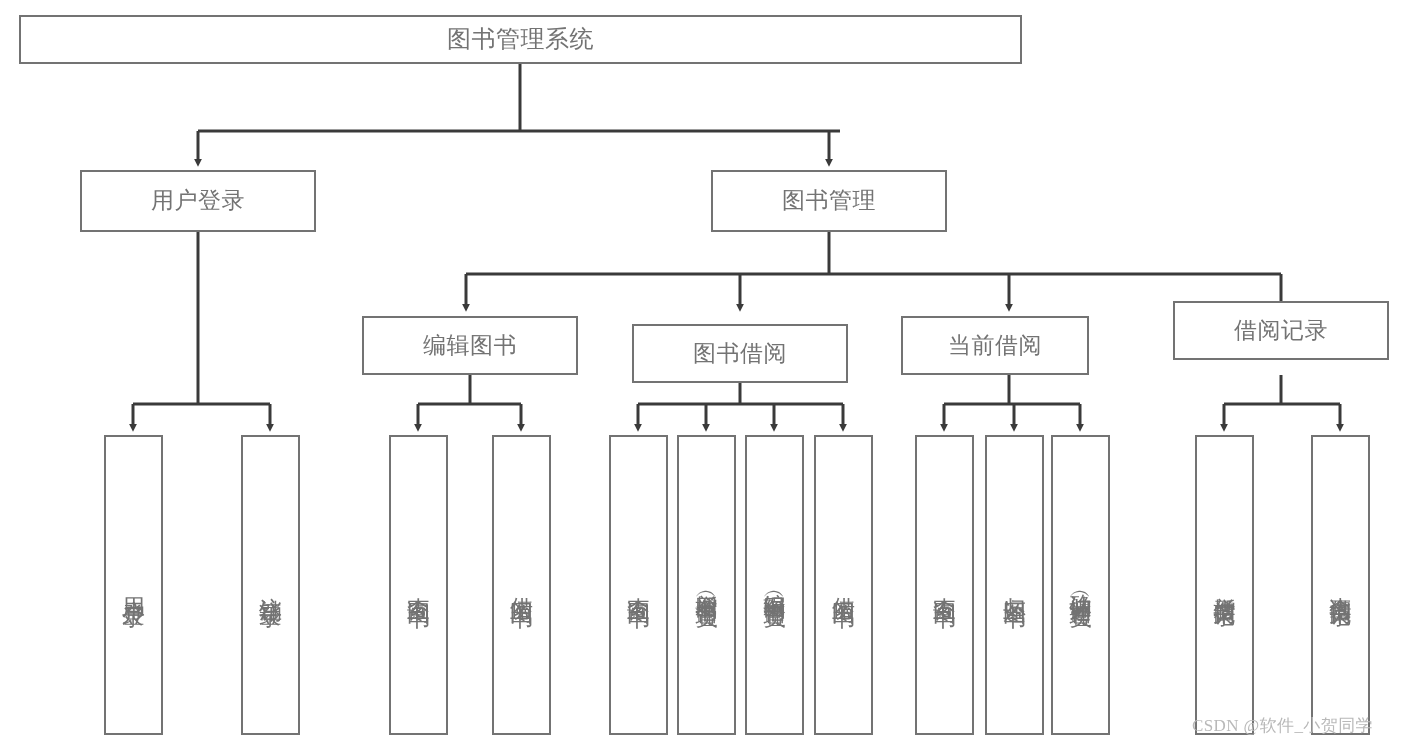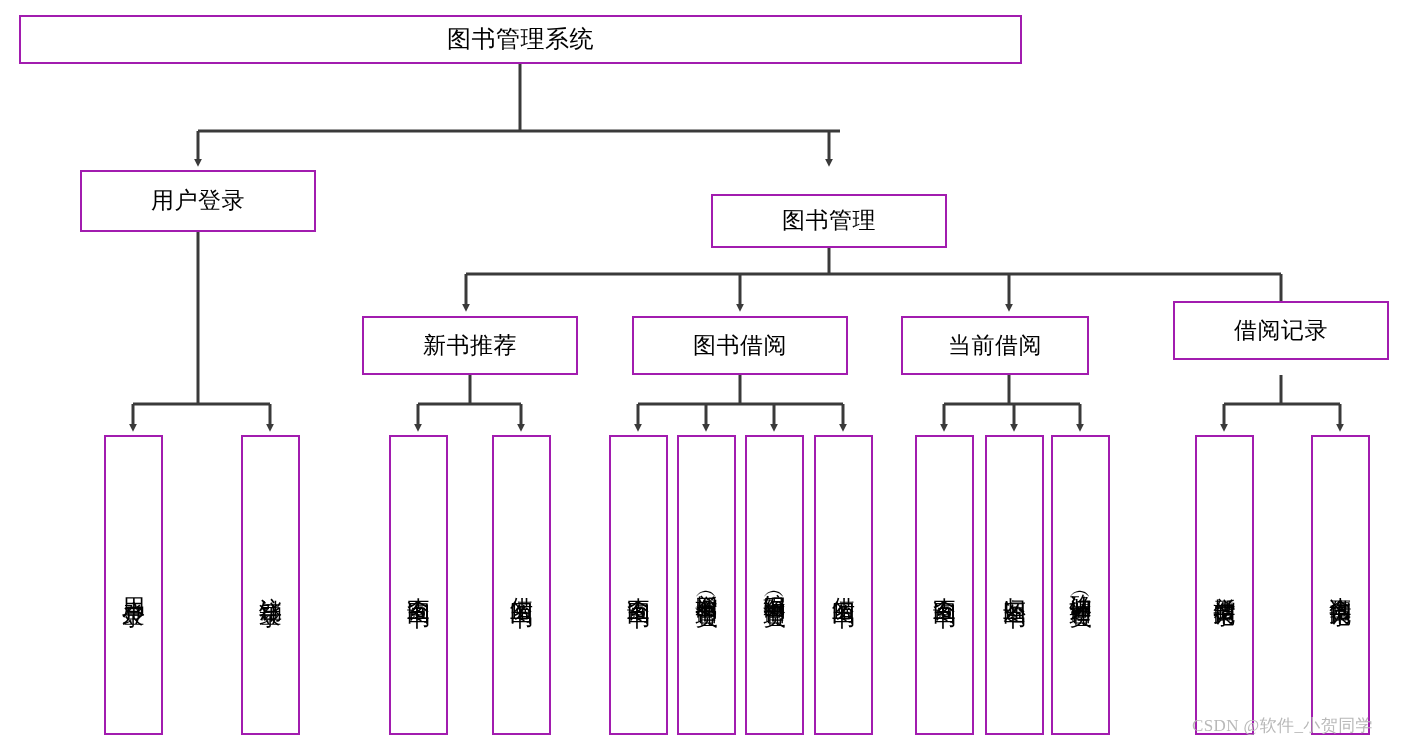--- a/index.html
+++ b/index.html
@@ -21,25 +21,25 @@
     left: 0;
     top: 0;
     width: 1405px;
     height: 747px;
     pointer-events: none;
   }
   .node {
     position: absolute;
     box-sizing: border-box;
     background: #ffffff;
-    border: 2px solid #a21caf;
+    border: 2px solid #737373;
     display: flex;
     align-items: center;
     justify-content: center;
-    color: #000000;
+    color: #737373;
     z-index: 2;
   }
   .node .label {
     display: block;
     text-align: center;
     line-height: 1.12;
     white-space: nowrap;
   }
   
   .node.horiz .label {
@@ -134,28 +134,28 @@
     </g>
   </svg>
 
   <div class="node horiz root" style="left:19px; top:15px; width:1003px; height:49px;">
     <span class="label">图书管理系统</span>
   </div>
 
   <div class="node horiz" style="left:80px; top:170px; width:236px; height:62px;">
     <span class="label">用户登录</span>
   </div>
-  <div class="node horiz" style="left:711px; top:170px; width:236px; height:54px;margin-top:24px;">
+  <div class="node horiz" style="left:711px; top:170px; width:236px; height:62px;">
     <span class="label">图书管理</span>
   </div>
 
   <div class="node horiz" style="left:362px; top:316px; width:216px; height:59px;">
-    <span class="label">新书推荐</span>
-  </div>
-  <div class="node horiz" style="left:632px; top:316px; width:216px; height:59px;">
+    <span class="label">编辑图书</span>
+  </div>
+  <div class="node horiz" style="left:632px; top:324px; width:216px; height:59px;">
     <span class="label">图书借阅</span>
   </div>
   <div class="node horiz" style="left:901px; top:316px; width:188px; height:59px;">
     <span class="label">当前借阅</span>
   </div>
   <div class="node horiz" style="left:1173px; top:301px; width:216px; height:59px;">
     <span class="label">借阅记录</span>
   </div>
 
   <div class="node vert" style="left:104px; top:435px; width:59px; height:300px;">

